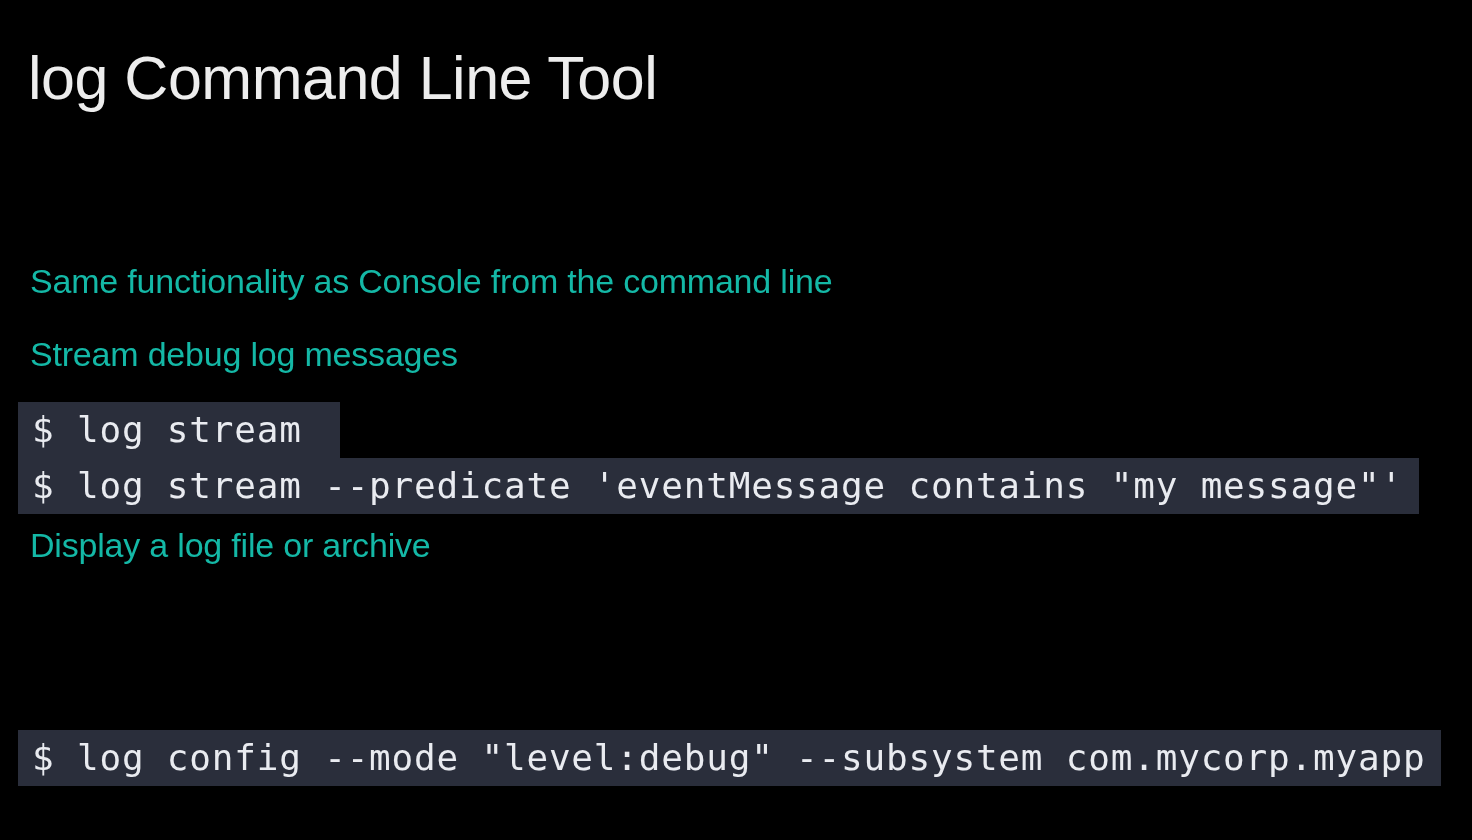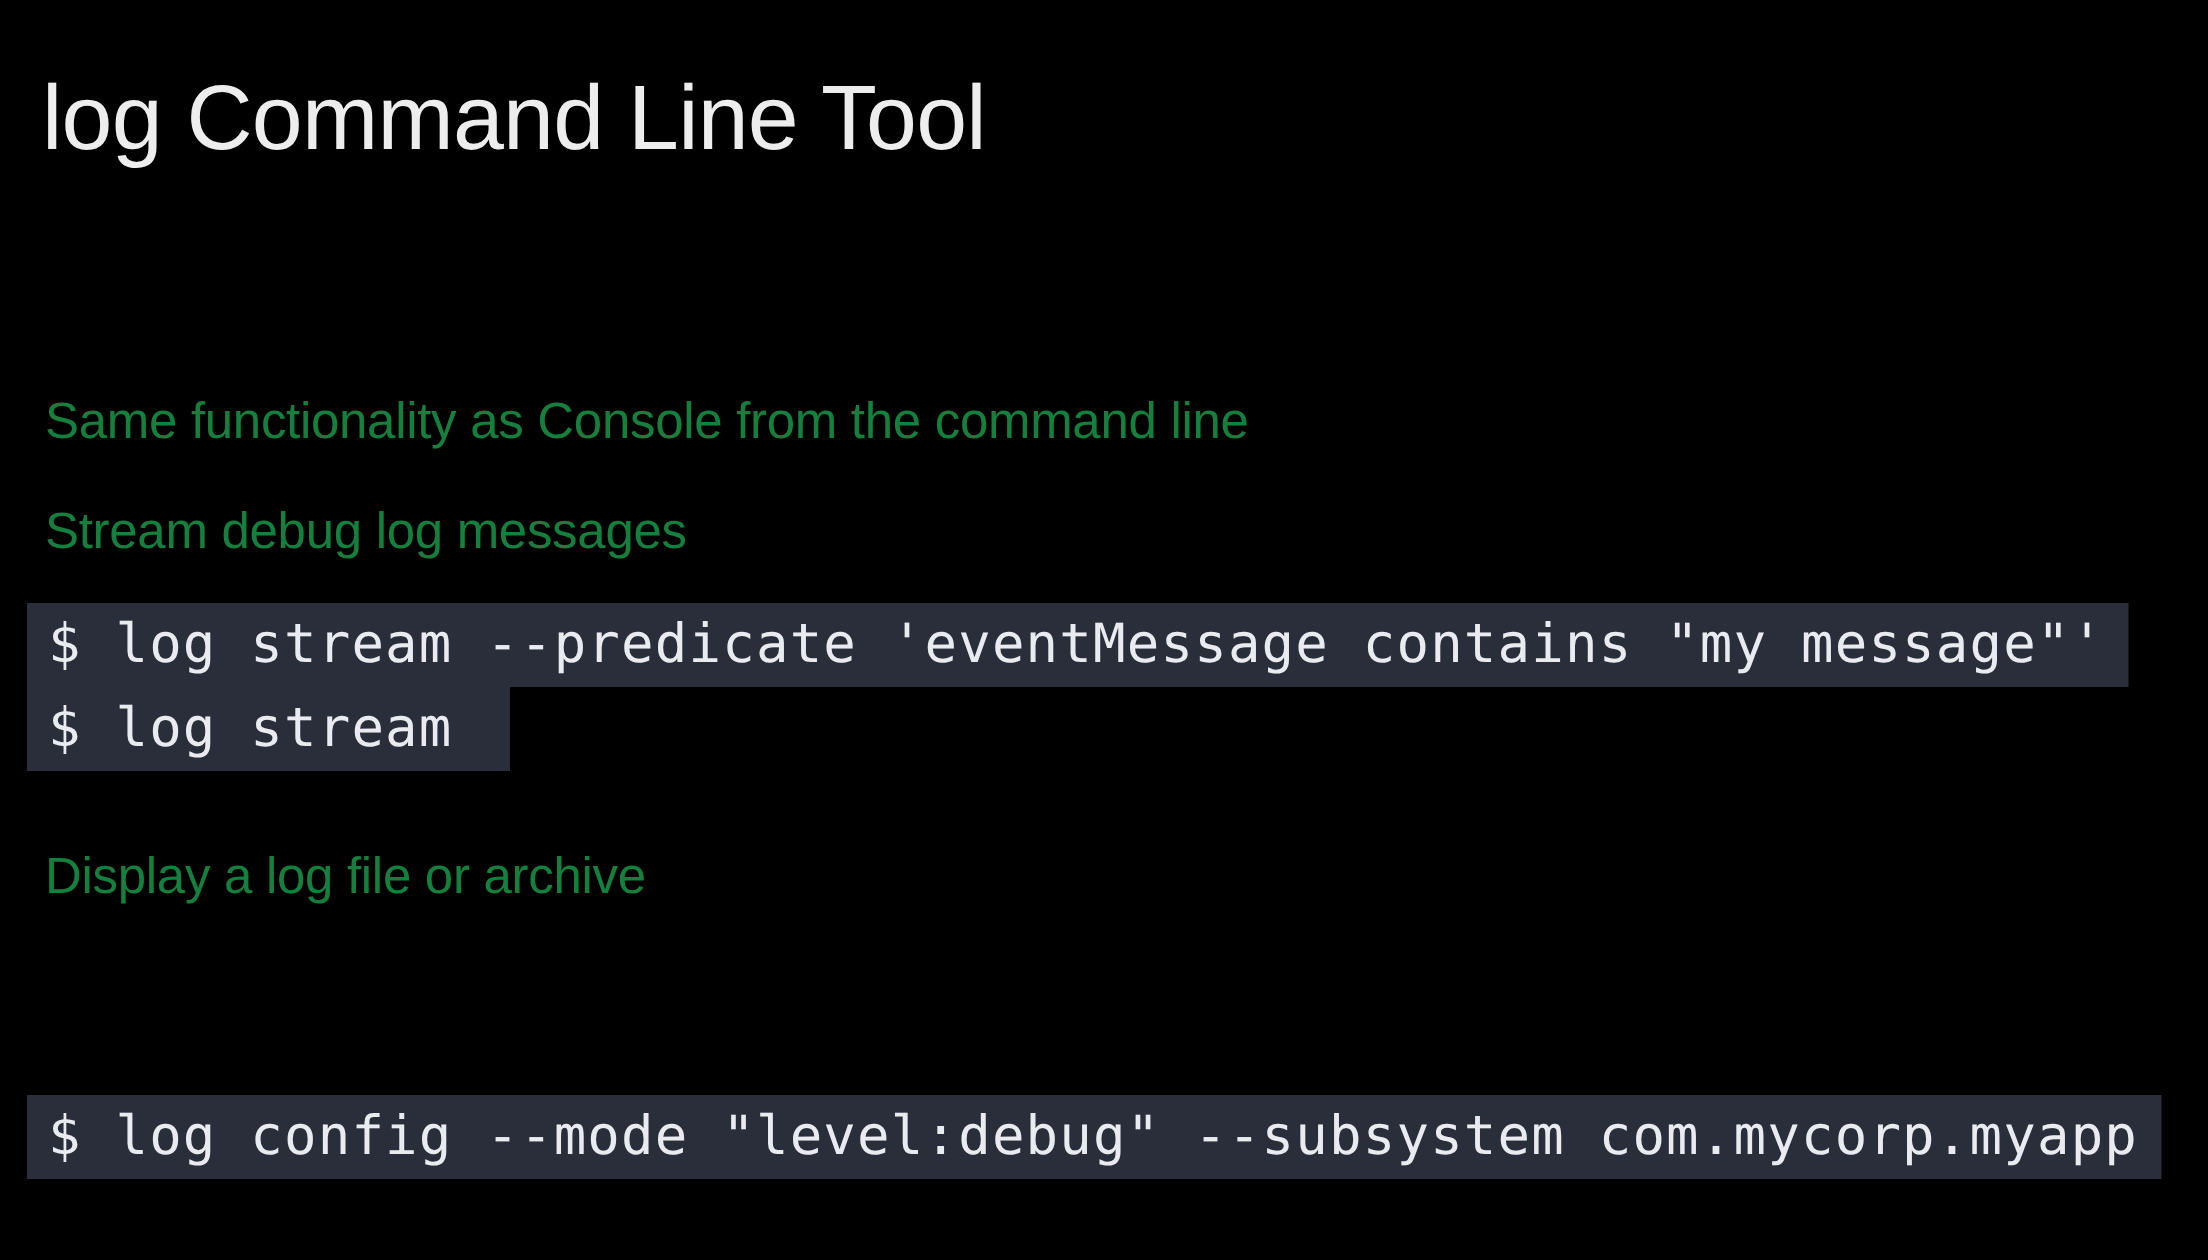--- a/index.html
+++ b/index.html
@@ -25,27 +25,27 @@
     font-weight: 200;
     letter-spacing: -0.5px;
     color: #ededed;
     white-space: pre;
   }
   .body-line {
     position: absolute;
     left: 30px;
     font-size: 34px;
     font-weight: 300;
-    color: #15803d;
+    color: #14b8a6;
     letter-spacing: -0.2px;
     white-space: pre;
   }
   .body-intro   { top: 262px; }
   .body-stream  { top: 335px; }
-  .body-display { top: 526px; margin-top: 39px; }
+  .body-display { top: 526px; }
   .body-enable  { top: 665px; }
   .code-block {
     position: absolute;
     left: 18px;
   }
   .code-block-stream { top: 402px; }
   .code-block-show   { top: 593px; }
   .code-block-config { top: 730px; }
   .code-line {
     display: block;
@@ -65,22 +65,22 @@
 
 <div class="slide">
 
   <h1 class="slide-title">log Command Line Tool</h1>
 
   <div class="body-line body-intro">Same functionality as Console from the command line</div>
 
   <div class="body-line body-stream">Stream debug log messages</div>
 
   <div class="code-block code-block-stream">
+    <span class="code-line">$ log stream </span>
     <span class="code-line">$ log stream --predicate 'eventMessage contains "my message"'</span>
-    <span class="code-line">$ log stream </span>
   </div>
 
   <div class="body-line body-display">Display a log file or archive</div>
 
 
 
   <div class="code-block code-block-config">
     <span class="code-line">$ log config --mode "level:debug" --subsystem com.mycorp.myapp</span>
   </div>
 

